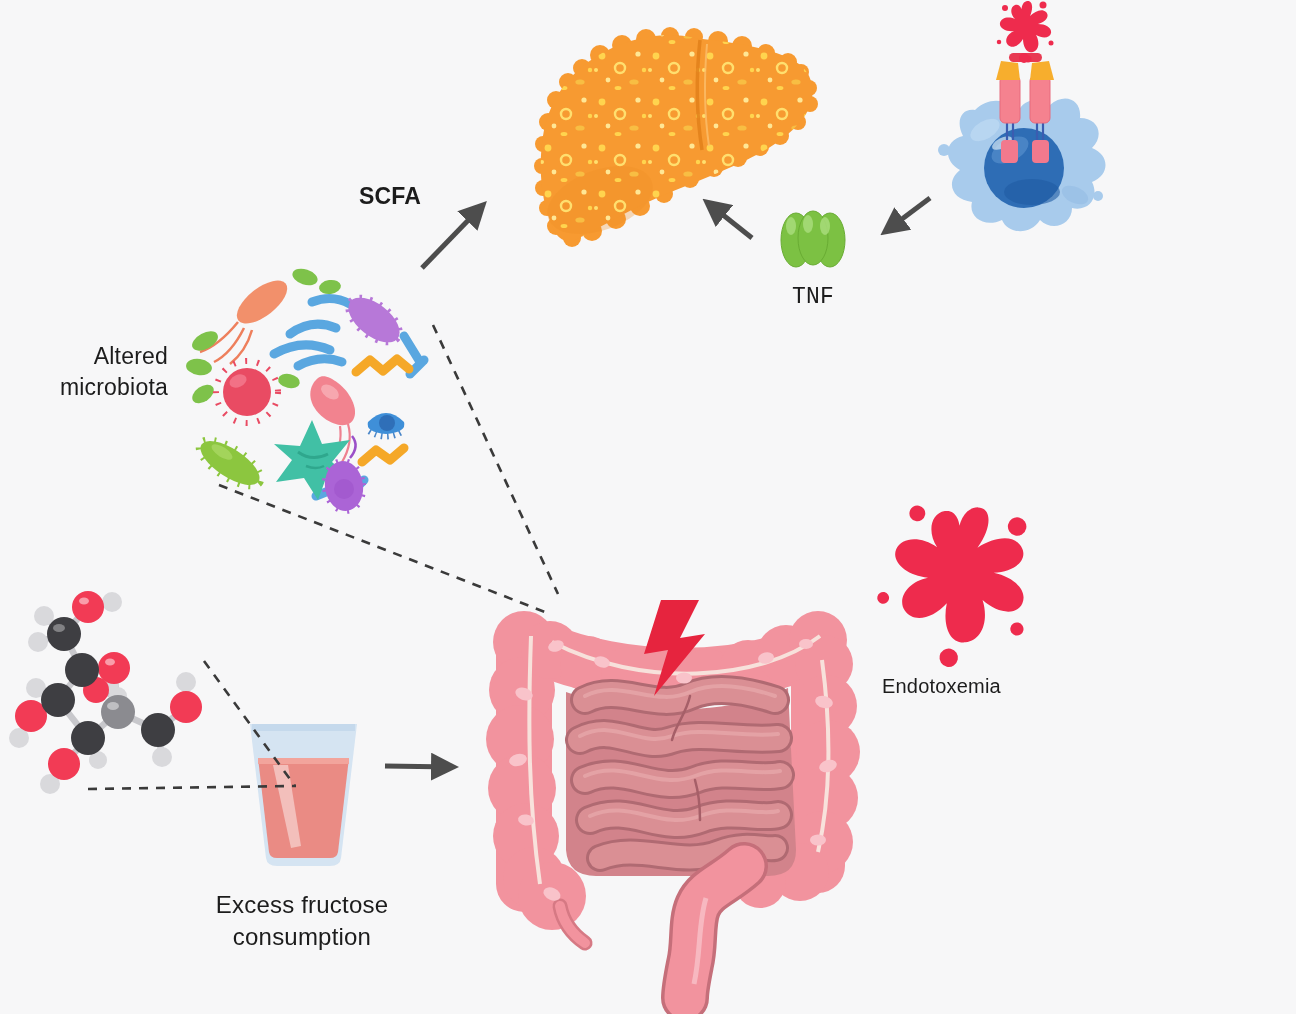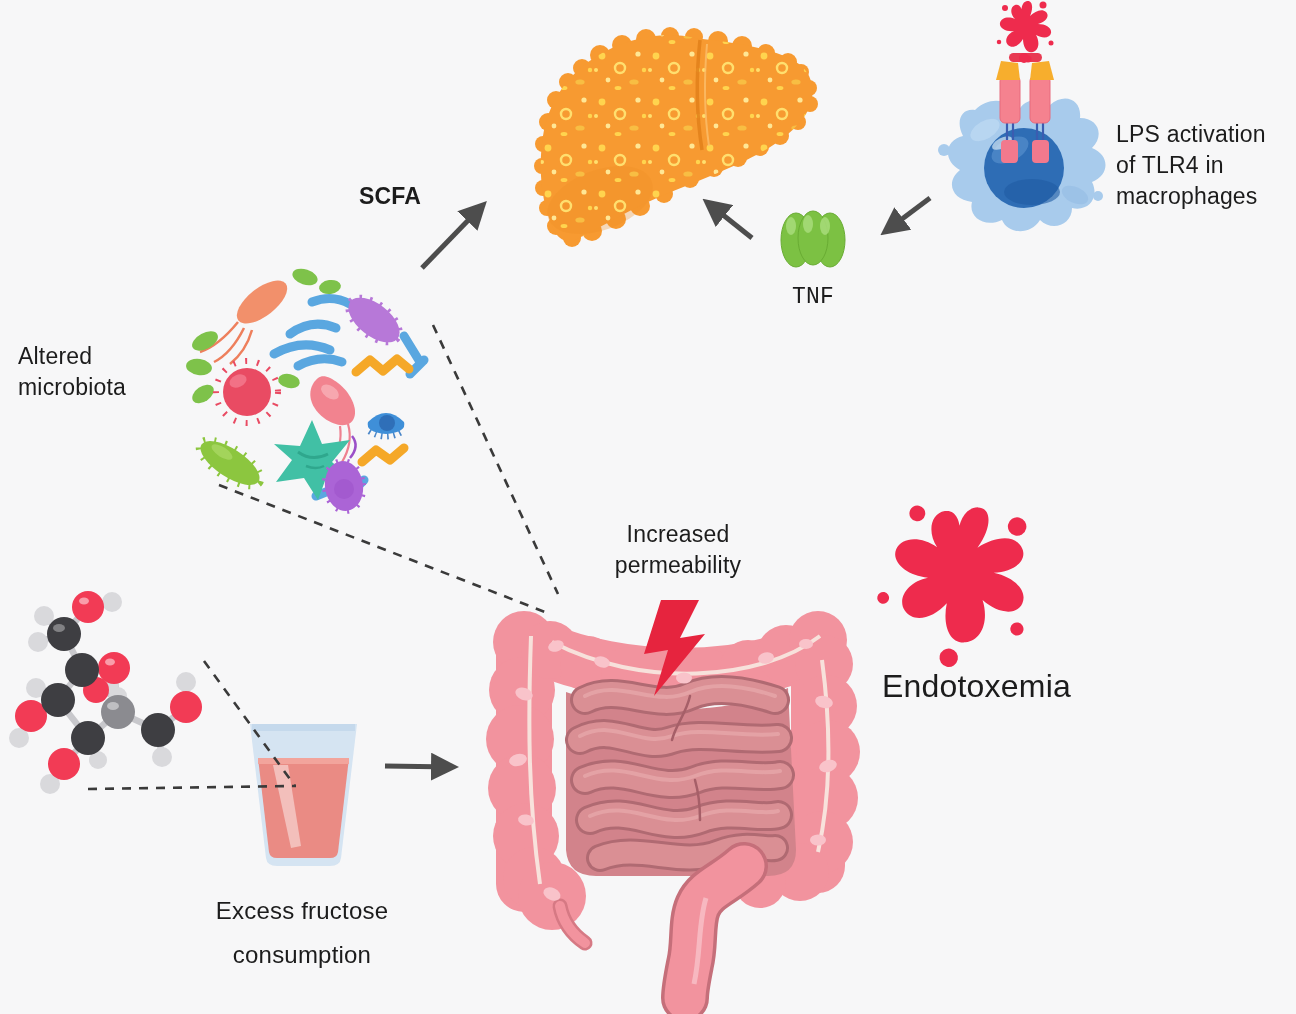--- a/index.html
+++ b/index.html
@@ -7,21 +7,21 @@
     position:relative;width:1296px;height:1014px;
     background:#f7f7f8;overflow:hidden;
     font-family:"Liberation Sans", sans-serif;
   }
   .art{position:absolute;left:0;top:0;width:1296px;height:1014px;}
   .label{
     position:absolute;color:#1c1c1c;font-size:23px;line-height:31px;
     white-space:pre-line;letter-spacing:0.2px;
   }
   .label.center{text-align:center;}
-  .label.right{text-align:left;}
+  .label.right{text-align:right;}
 </style>
 </head>
 <body>
 
 <div class="stage">
 
   <svg class="art" viewBox="0 0 1296 1014">
     <defs>
       <marker id="ah" viewBox="0 0 10 10" refX="7.5" refY="5" markerWidth="5.6" markerHeight="5.6" orient="auto-start-reverse">
         <path d="M0,0 L10,5 L0,10 Z" fill="#4d4d4d"></path>
@@ -374,28 +374,23 @@
       <line x1="752" y1="238" x2="708" y2="203" marker-end="url(#ah)"></line>
       <line x1="930" y1="198" x2="886" y2="231" marker-end="url(#ah)"></line>
       <line x1="385" y1="766" x2="452" y2="767" marker-end="url(#ah)"></line>
     </g>
   </svg>
 
   <div class="label center" style="left:340px;top:181px;width:100px;font-weight:bold;">SCFA</div>
 
   <div class="label center" style="left:768px;top:282px;width:90px;font-family:Liberation Mono, monospace;">TNF</div>
 
-  <div class="label" style="left:1116px;top:119px;width:178px;">LPS activation
-of TLR4 in
-macrophages</div>
 
   <div class="label right" style="left:18px;top:341px;width:150px;">Altered
 microbiota</div>
 
-  <div class="label center" style="left:592px;top:519px;width:172px;">Increased
-permeability</div>
-
-  <div class="label" style="left:882px;top:671px;width:170px;font-size:32px;">Endotoxemia</div>
-
-  <div class="label center" style="left:197px;top:889px;width:210px;font-size:24px;line-height:44px;">Excess fructose
+
+  <div class="label" style="left:882px;top:671px;width:170px;font-size:20px;">Endotoxemia</div>
+
+  <div class="label center" style="left:197px;top:889px;width:210px;font-size:24px;line-height:32px;">Excess fructose
 consumption</div>
 
 </div>
 
 </body></html>

